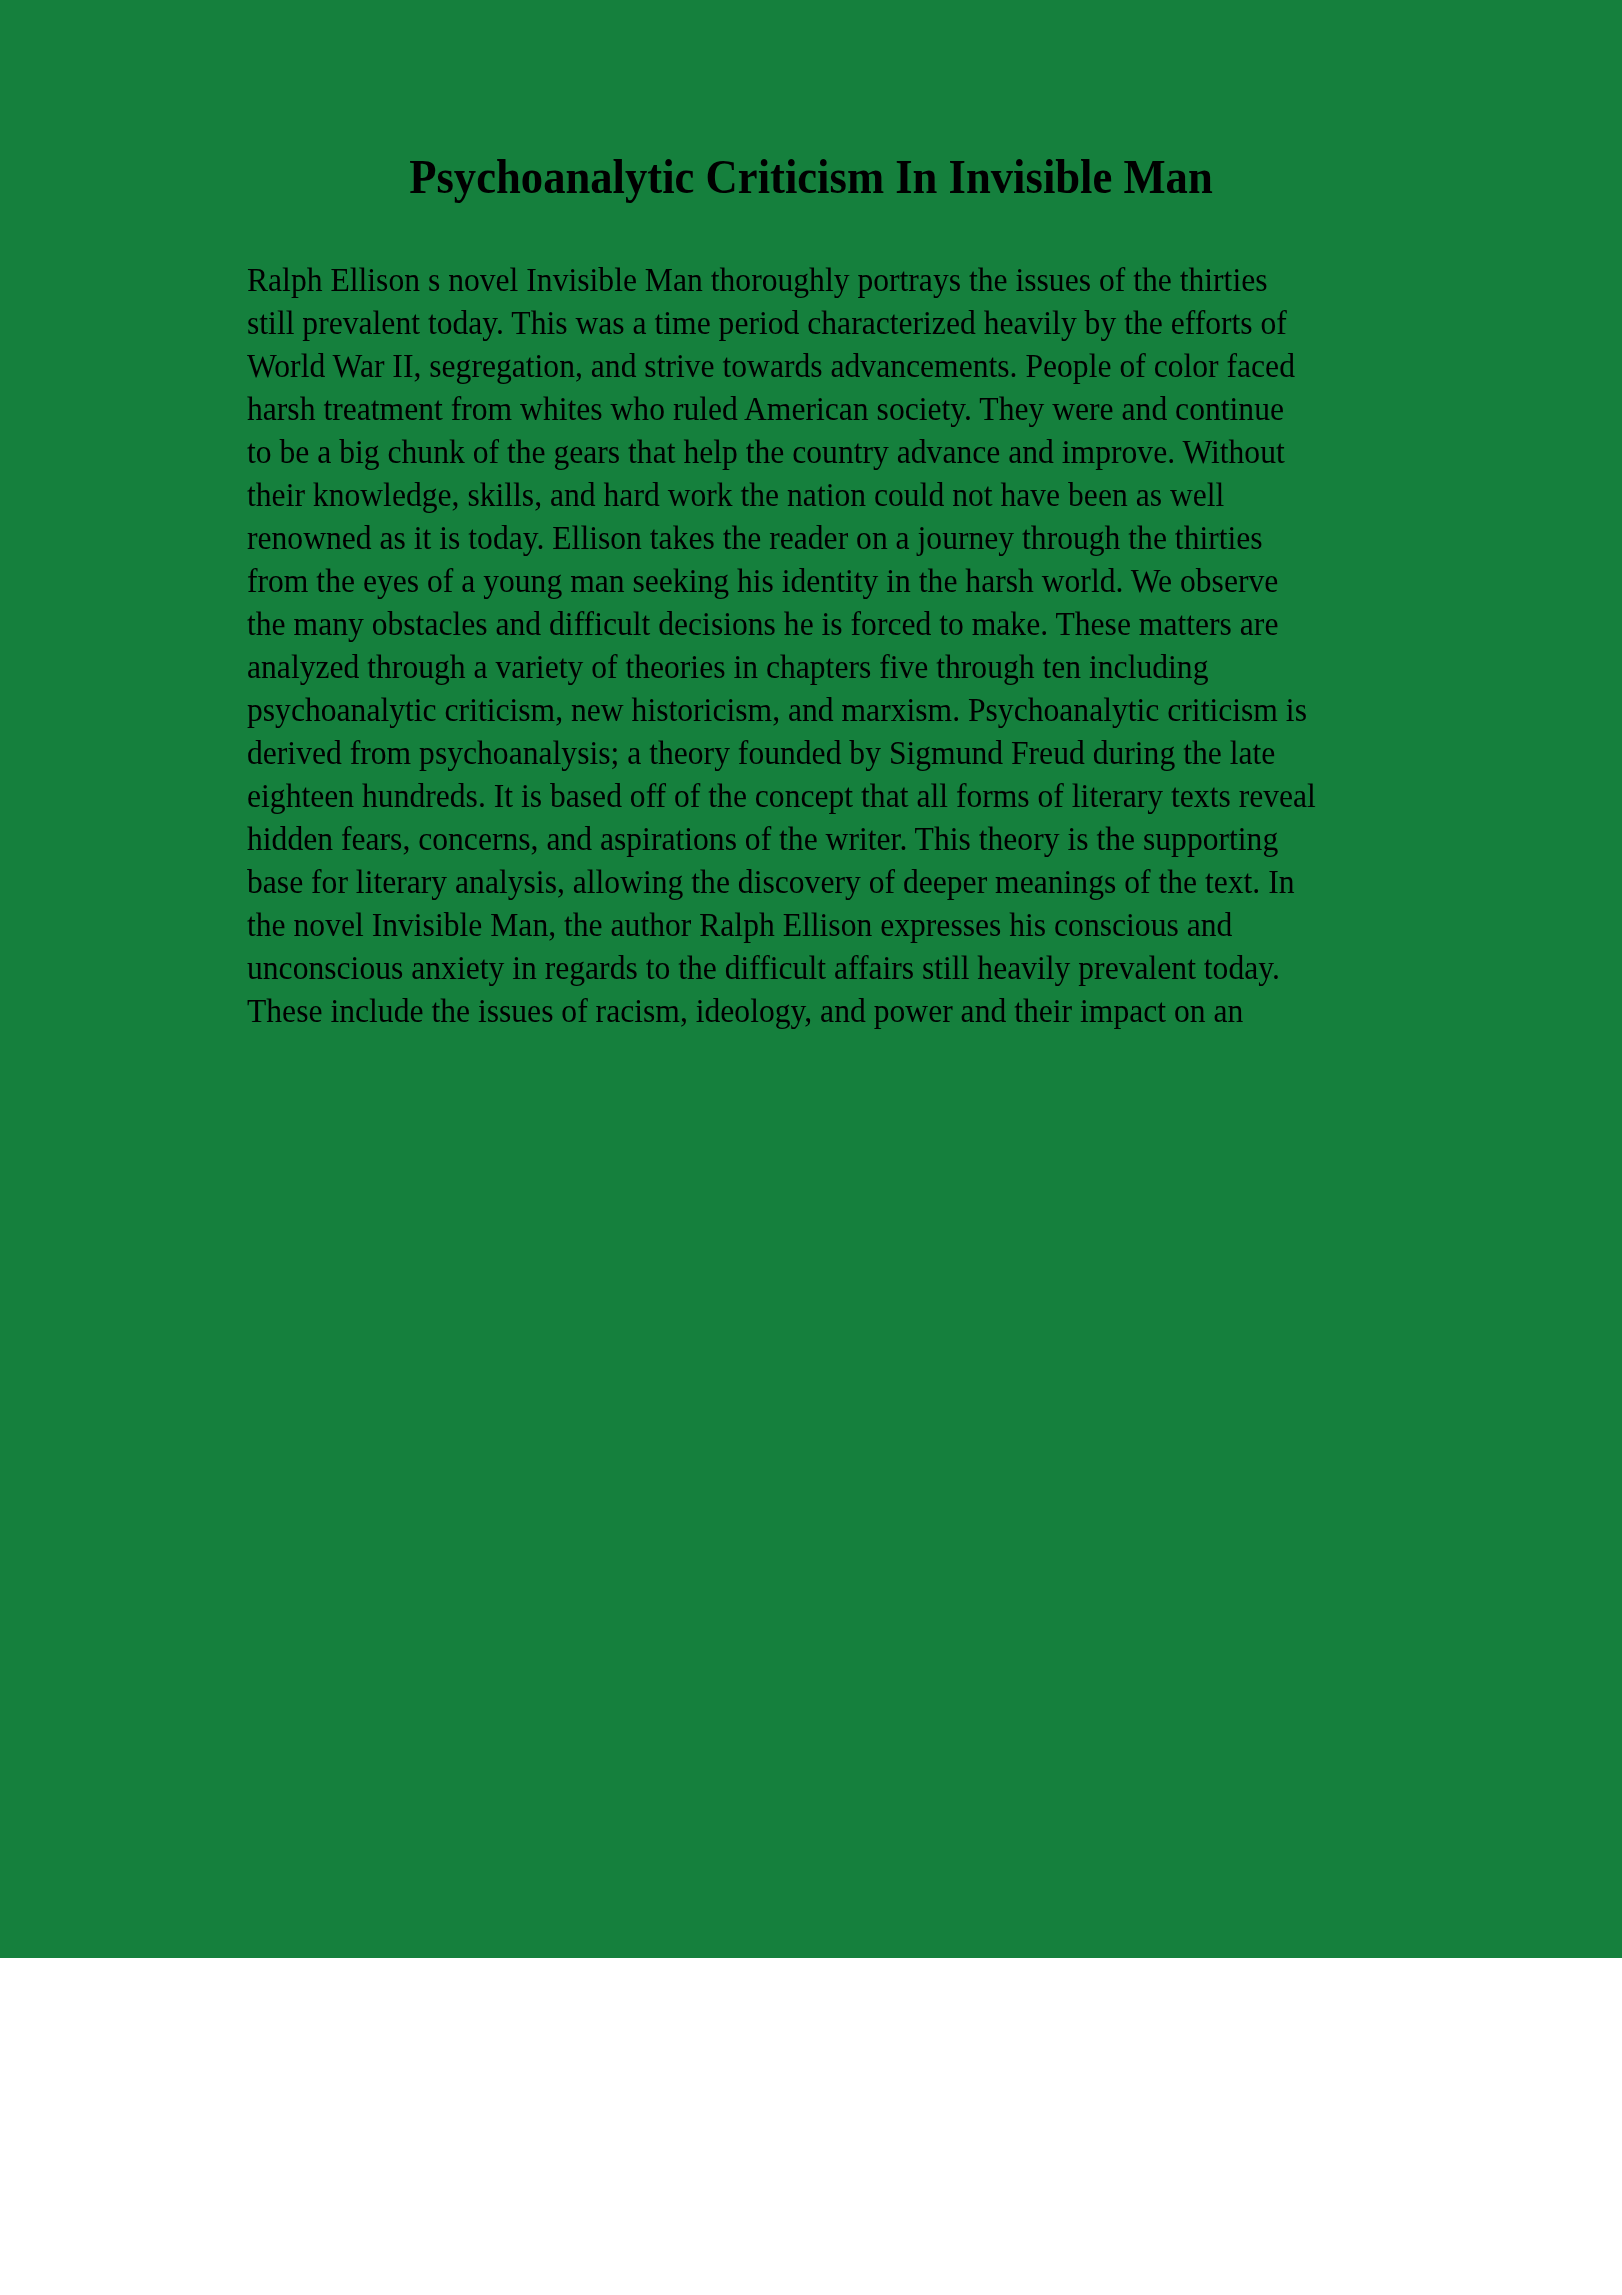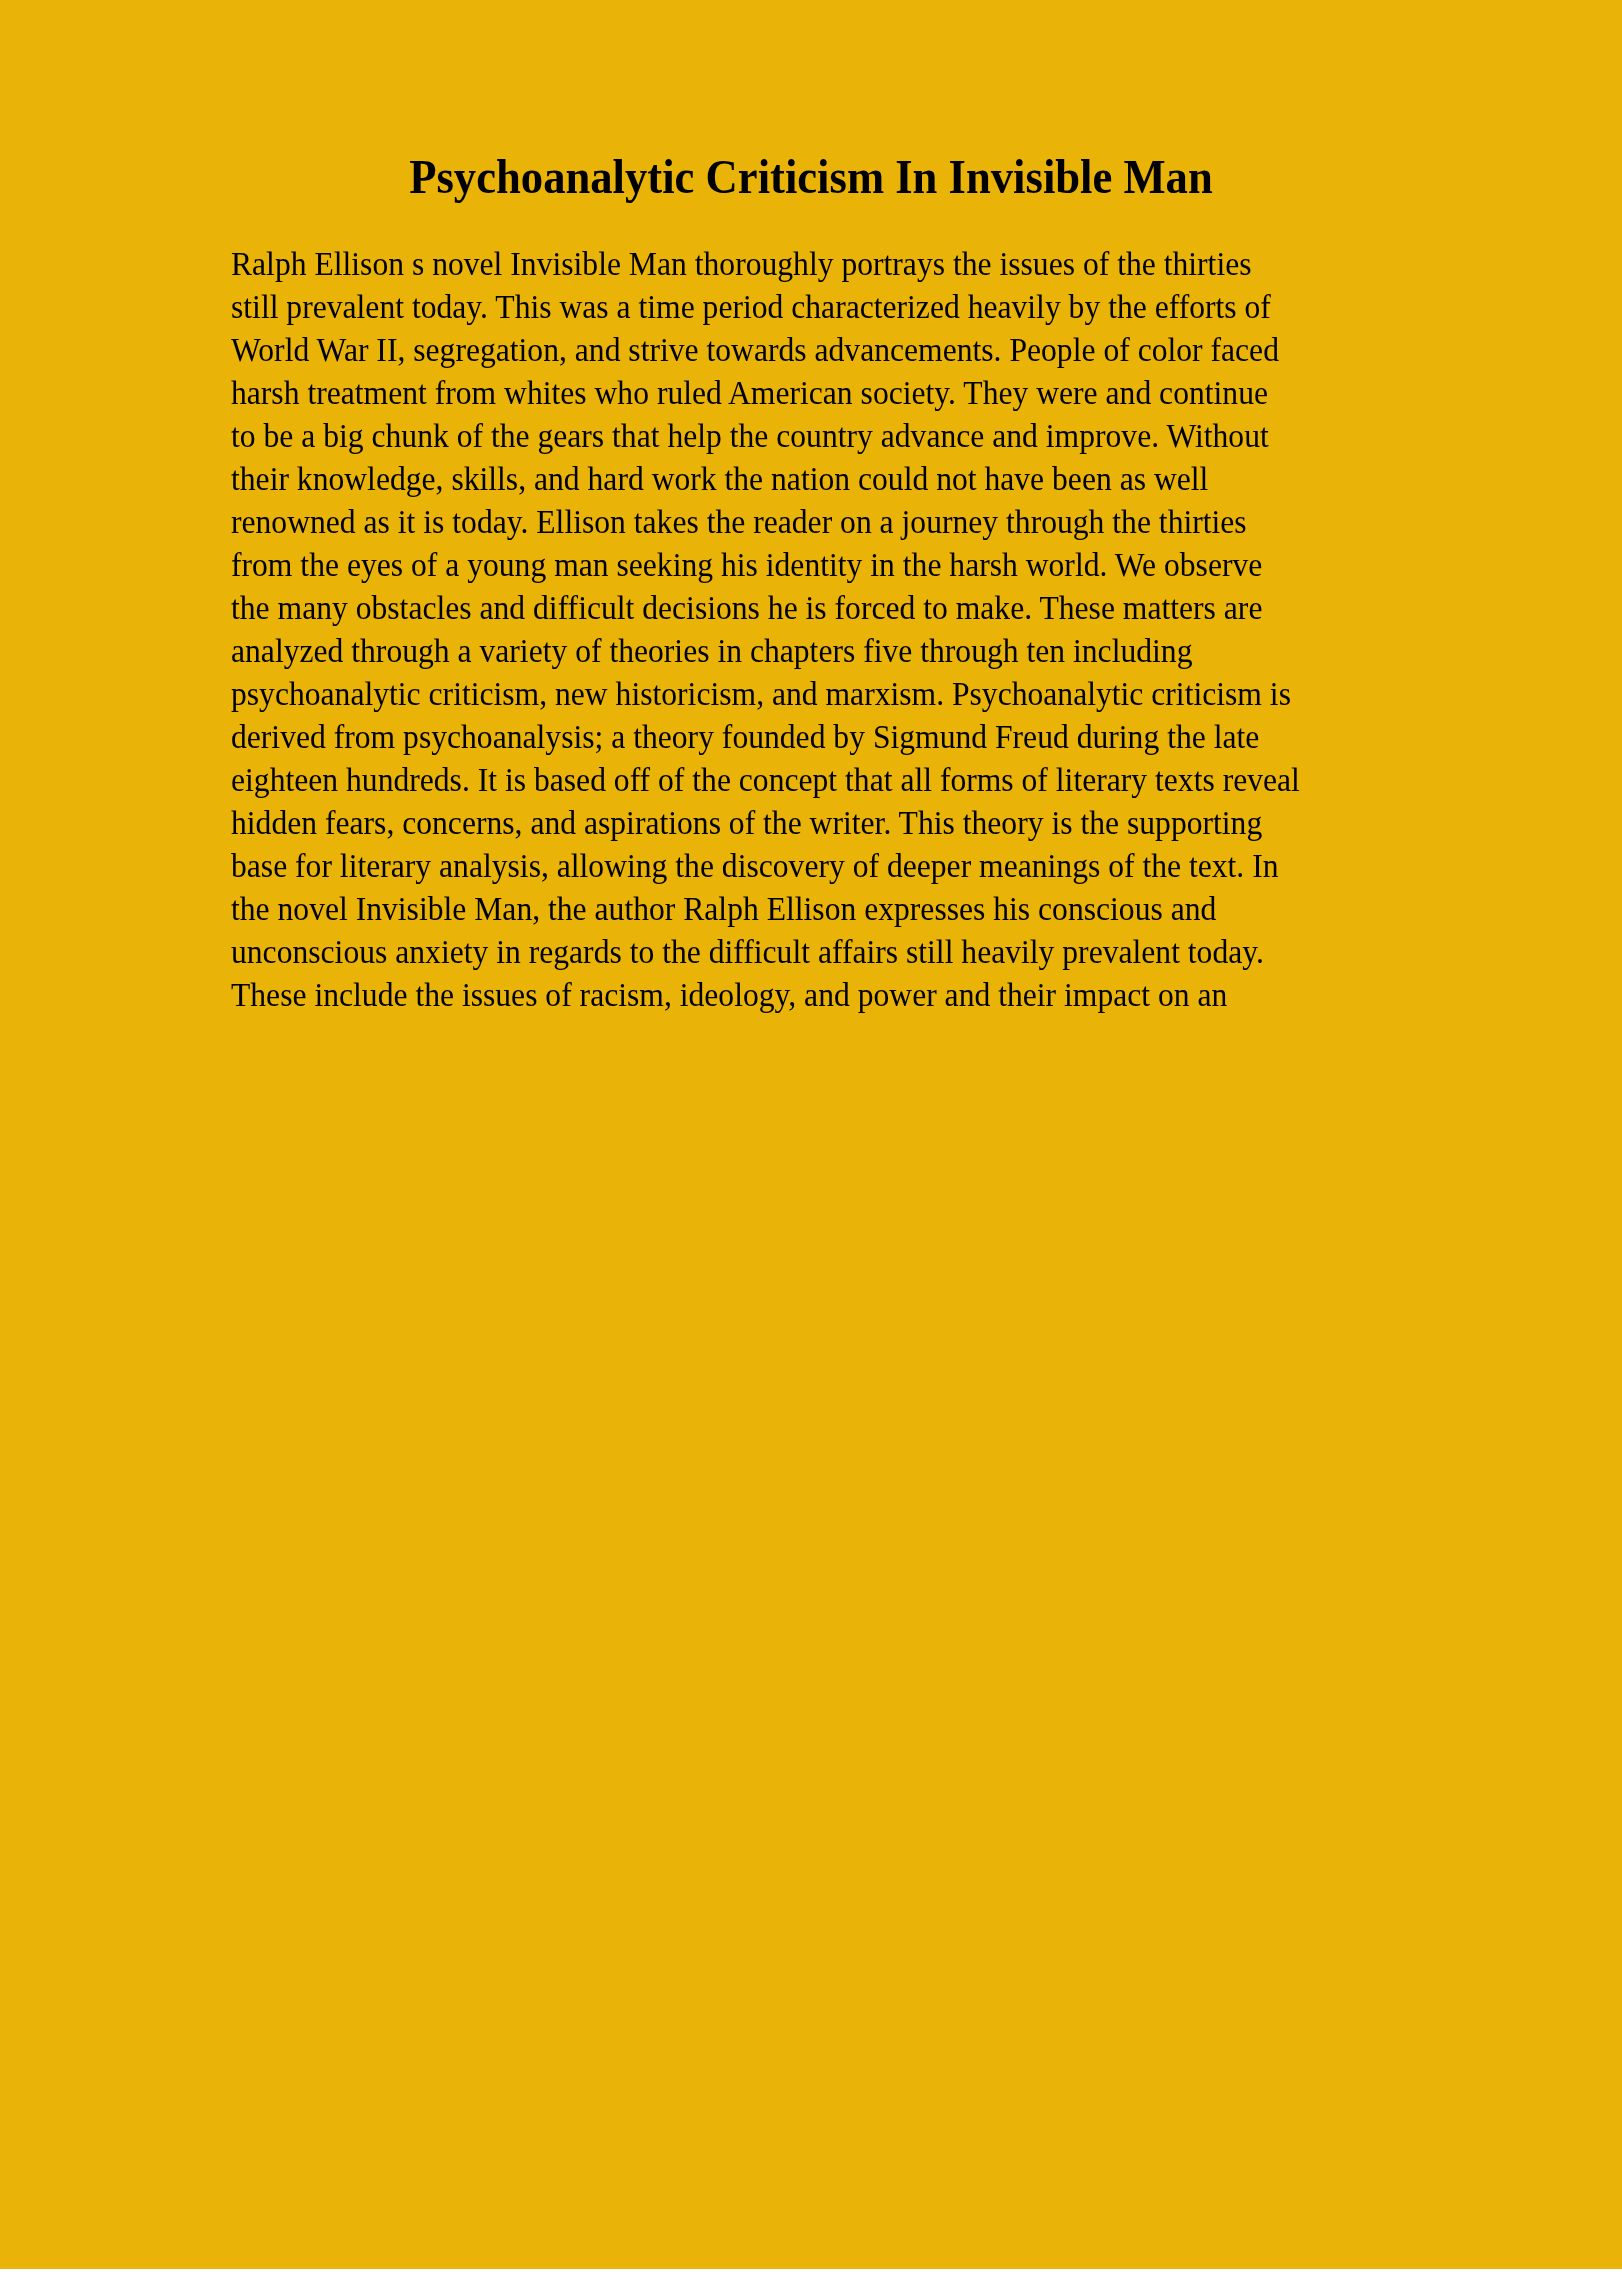--- a/index.html
+++ b/index.html
@@ -13,43 +13,43 @@
       position: relative;
       overflow: hidden;
       color: #000000;
       font-family: "Liberation Serif", "DejaVu Serif", serif;
     }
     .page {
       position: absolute;
       left: 0;
       top: 0;
       width: 1622px;
-      height: 2269px;
-      background: #eab308;
+      height: 1958px;
+      background: #15803d;
     }
     .doc-title {
       position: absolute;
       left: 0;
       width: 1622px;
       top: 149px;
       margin: 0;
       text-align: center;
       font-weight: bold;
       font-size: 48px;
       line-height: 55px;
       letter-spacing: 0px;
       transform: scaleX(0.93);
       transform-origin: center top;
     }
     .doc-body {
       position: absolute;
       left: 231px;
       top: 242px;
       width: 1347px;
-      margin: 0;
+      margin: 16px;
     }
     .doc-line {
       display: block;
       white-space: nowrap;
       font-size: 34px;
       line-height: 43px;
       transform: scaleX(0.93);
       transform-origin: left top;
     }
   </style>

